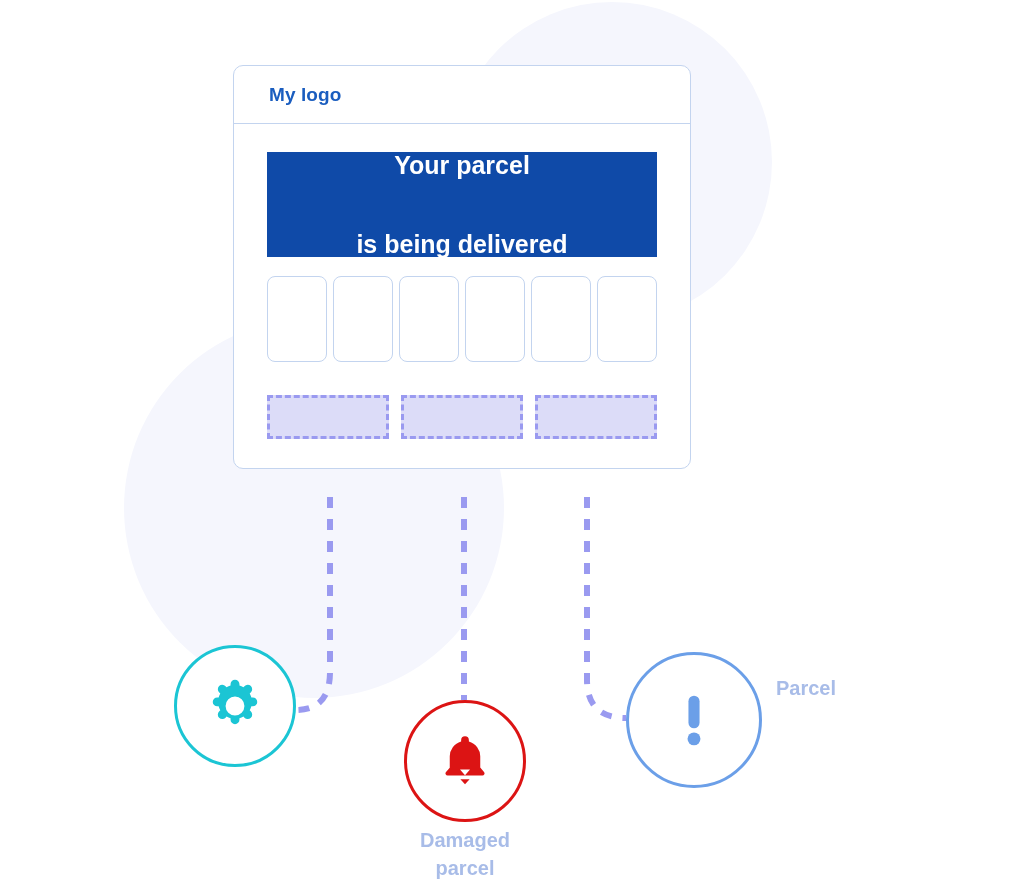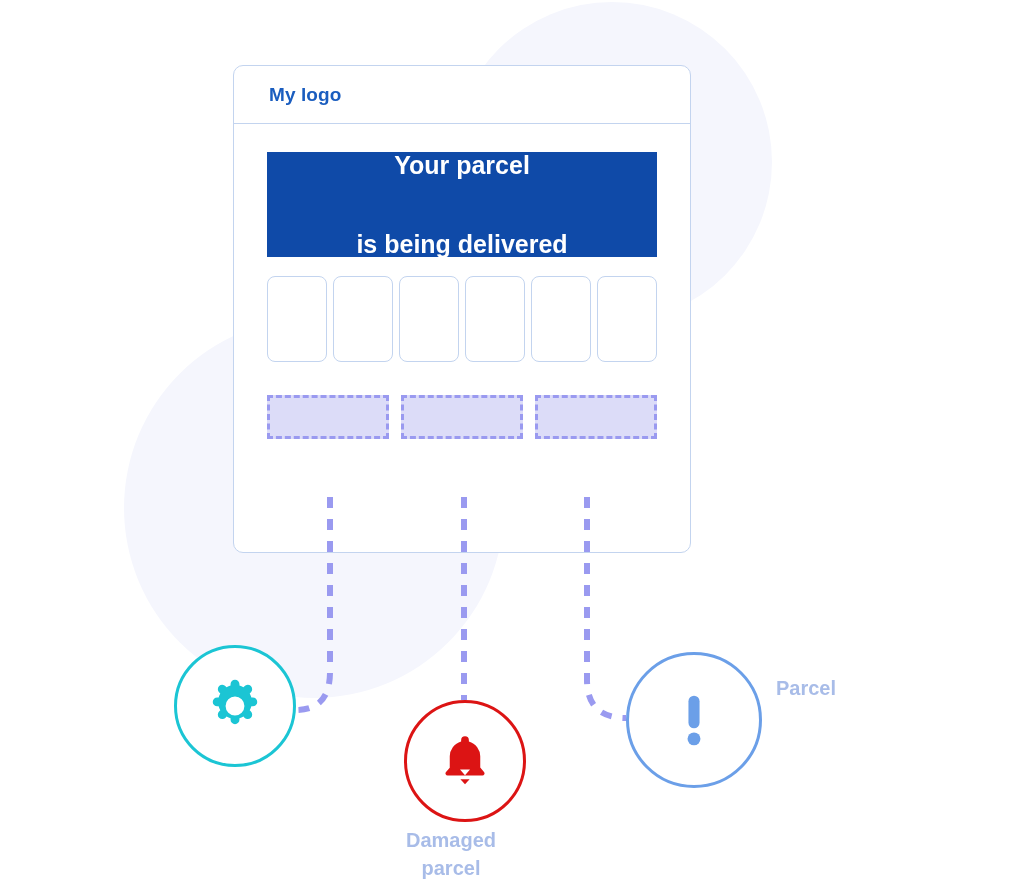--- a/index.html
+++ b/index.html
@@ -24,21 +24,21 @@
   }
   #blob-top    { left: 452px; top: 2px;   width: 320px; height: 320px; }
   #blob-bottom { left: 124px; top: 318px; width: 380px; height: 380px; }
 
   
   #card {
     position: absolute;
     left: 233px;
     top: 65px;
     width: 458px;
-    height: 488px;
+    height: 404px;
     background: #ffffff;
     border: 1.5px solid #c3d4ef;
     border-radius: 10px;
     box-sizing: border-box;
   }
   #card-header {
     height: 58px;
     border-bottom: 1.5px solid #c3d4ef;
     box-sizing: border-box;
     display: flex;
@@ -155,21 +155,21 @@
 
   
   .node-label {
     position: absolute;
     color: #a8bce8;
     font-size: 20px;
     font-weight: bold;
     line-height: 1.4;
   }
   #label-address { left: 18px;  top: 672px; width: 150px; text-align: right; }
-  #label-damaged { left: 376px; top: 826px; width: 150px; text-align: center; }
+  #label-damaged { left: 390px; top: 826px; width: 150px; text-align: center; }
   #label-parcel  { left: 776px; top: 674px; width: 210px; text-align: left; }
 </style>
 </head>
 <body>
 
 <div id="stage">
 
   <div class="blob" id="blob-top"></div>
   <div class="blob" id="blob-bottom"></div>
 

